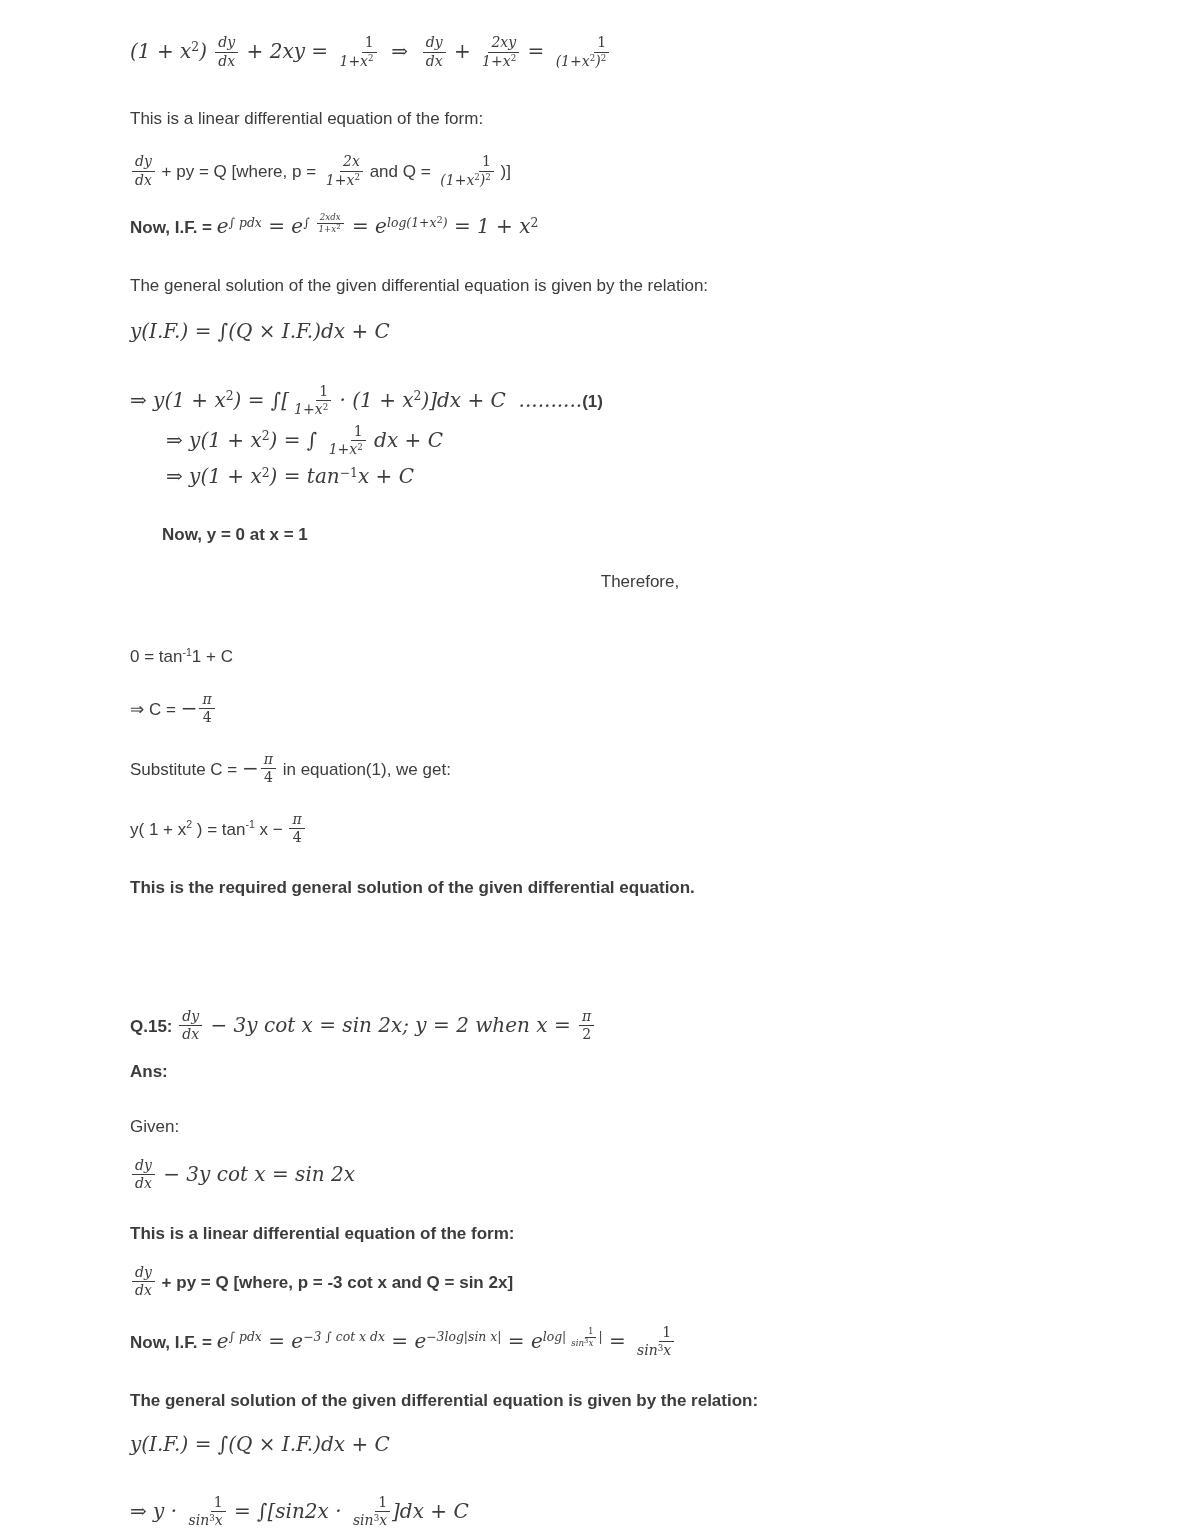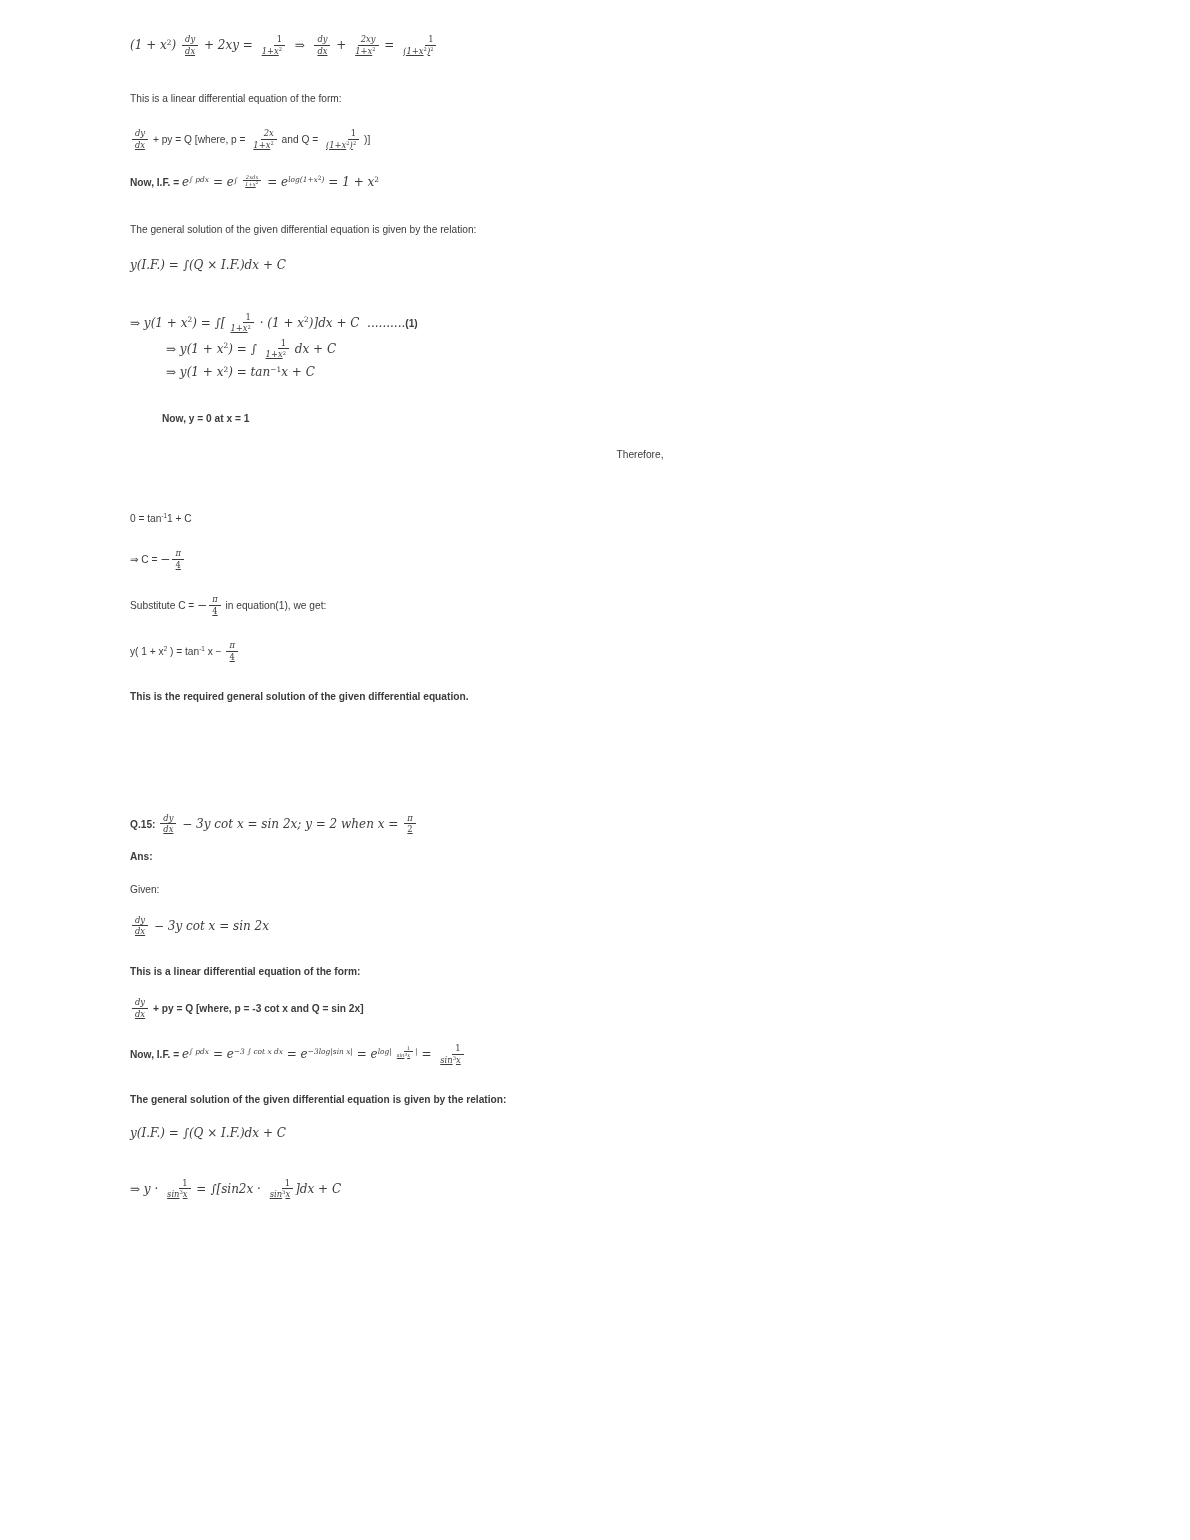--- a/index.html
+++ b/index.html
@@ -1,40 +1,40 @@
 <!DOCTYPE html>
 <html><head>
 <meta charset="utf-8">
 <style>
   html,body{margin:0;padding:0;background:#ffffff;}
   body{width:1190px;min-height:1540px;color:#3c3c3c;font-family:"Liberation Sans",sans-serif;}
   .doc{padding:34px 40px 60px 130px;}
   .line{
     font-family:"DejaVu Serif",serif;
-    font-size:12px;
+    font-size:20px;
     line-height:1.35;
     white-space:pre-wrap;
     color:#3c3c3c;
   }
   .ind{margin-left:36px;}
   
   .sg-m{font-style:italic;}
   .sg-mr{font-style:normal;}
   .sg-t{font-family:"Liberation Sans",sans-serif;font-style:normal;font-size:0.85em;}
   .sg-b{font-family:"Liberation Sans",sans-serif;font-style:normal;font-weight:bold;font-size:0.85em;}
   .sg-bs{font-family:"Liberation Sans",sans-serif;font-style:normal;font-weight:bold;font-size:0.85em;}
   .sup{position:relative;top:-0.5em;font-size:0.62em;display:inline-block;vertical-align:baseline;}
   .sup .sup{top:-0.4em;font-size:0.8em;}
   .frac{
     display:inline-flex;flex-direction:column;align-items:flex-end;
     vertical-align:middle;font-size:0.7em;line-height:1.25;text-align:center;
     margin:0 2px;
   }
   .frac .fr-n{border-bottom:1.3px solid currentColor;padding:0 3px;display:inline-block;}
-  .frac .fr-d{padding:0 3px;display:inline-block;text-decoration:underline;}
+  .frac .fr-d{padding:0 3px;display:inline-block;}
 </style>
 </head>
 <body>
 
 <main>
   <div id="doc" class="doc">
       <div class="line" style="margin-top: 0px;"><span class="sg-m">(1 + x</span><span class="sup"><span class="sg-mr">2</span></span><span class="sg-m">) </span><span class="frac"><span class="fr-n"><span class="sg-m">dy</span></span><span class="fr-d"><span class="sg-m">dx</span></span></span><span class="sg-m"> + 2xy = </span><span class="frac"><span class="fr-n"><span class="sg-mr">1</span></span><span class="fr-d"><span class="sg-m">1+x</span><span class="sup"><span class="sg-mr">2</span></span></span></span><span class="sg-m">  ⇒  </span><span class="frac"><span class="fr-n"><span class="sg-m">dy</span></span><span class="fr-d"><span class="sg-m">dx</span></span></span><span class="sg-m"> + </span><span class="frac"><span class="fr-n"><span class="sg-m">2xy</span></span><span class="fr-d"><span class="sg-m">1+x</span><span class="sup"><span class="sg-mr">2</span></span></span></span><span class="sg-m"> = </span><span class="frac"><span class="fr-n"><span class="sg-mr">1</span></span><span class="fr-d"><span class="sg-m">(1+x</span><span class="sup"><span class="sg-mr">2</span></span><span class="sg-m">)</span><span class="sup"><span class="sg-mr">2</span></span></span></span></div>
       <div class="line" style="margin-top: 34px;"><span class="sg-t">This is a linear differential equation of the form:</span></div>
       <div class="line" style="margin-top: 22px;"><span class="frac"><span class="fr-n"><span class="sg-m">dy</span></span><span class="fr-d"><span class="sg-m">dx</span></span></span><span class="sg-t"> + py = Q [where, p = </span><span class="frac"><span class="fr-n"><span class="sg-m">2x</span></span><span class="fr-d"><span class="sg-m">1+x</span><span class="sup"><span class="sg-mr">2</span></span></span></span><span class="sg-t"> and Q = </span><span class="frac"><span class="fr-n"><span class="sg-mr">1</span></span><span class="fr-d"><span class="sg-m">(1+x</span><span class="sup"><span class="sg-mr">2</span></span><span class="sg-m">)</span><span class="sup"><span class="sg-mr">2</span></span></span></span><span class="sg-t"> )]</span></div>
       <div class="line" style="margin-top: 24px;"><span class="sg-b">Now, I.F. = </span><span class="sg-m">e</span><span class="sup"><span class="sg-m">∫ pdx</span></span><span class="sg-m"> = e</span><span class="sup"><span class="sg-m">∫ </span><span class="frac"><span class="fr-n"><span class="sg-m">2xdx</span></span><span class="fr-d"><span class="sg-m">1+x</span><span class="sup"><span class="sg-mr">2</span></span></span></span></span><span class="sg-m"> = e</span><span class="sup"><span class="sg-m">log(1+x</span><span class="sup"><span class="sg-mr">2</span></span><span class="sg-m">)</span></span><span class="sg-m"> = 1 + x</span><span class="sup"><span class="sg-mr">2</span></span></div>
@@ -45,21 +45,21 @@
       <div class="line ind" style="margin-top: 4px;"><span class="sg-m">⇒ y(1 + x</span><span class="sup"><span class="sg-mr">2</span></span><span class="sg-m">) = tan</span><span class="sup"><span class="sg-mr">−1</span></span><span class="sg-m">x + C</span></div>
       <div class="line" style="margin-top: 30px; margin-left: 32px;"><span class="sg-b">Now, y = 0 at x = 1</span></div>
       <div class="line" style="margin-top: 20px; text-align: center;"><span class="sg-t">Therefore,</span></div>
       <div class="line" style="margin-top: 48px;"><span class="sg-t">0 = tan</span><span class="sup"><span class="sg-t">-1</span></span><span class="sg-t">1 + C</span></div>
       <div class="line" style="margin-top: 22px;"><span class="sg-t">⇒ C = </span><span class="sg-m">−</span><span class="frac"><span class="fr-n"><span class="sg-m">π</span></span><span class="fr-d"><span class="sg-mr">4</span></span></span></div>
       <div class="line" style="margin-top: 24px;"><span class="sg-t">Substitute C = </span><span class="sg-m">−</span><span class="frac"><span class="fr-n"><span class="sg-m">π</span></span><span class="fr-d"><span class="sg-mr">4</span></span></span><span class="sg-t"> in equation(1), we get:</span></div>
       <div class="line" style="margin-top: 24px;"><span class="sg-t">y( 1 + x</span><span class="sup"><span class="sg-t">2</span></span><span class="sg-t"> ) = tan</span><span class="sup"><span class="sg-t">-1</span></span><span class="sg-t"> x − </span><span class="frac"><span class="fr-n"><span class="sg-m">π</span></span><span class="fr-d"><span class="sg-mr">4</span></span></span></div>
       <div class="line" style="margin-top: 26px;"><span class="sg-b">This is the required general solution of the given differential equation.</span></div>
       <div class="line" style="margin-top: 108px;"><span class="sg-b">Q.15: </span><span class="frac"><span class="fr-n"><span class="sg-m">dy</span></span><span class="fr-d"><span class="sg-m">dx</span></span></span><span class="sg-m"> − 3y cot x = sin 2x; y = 2 when x = </span><span class="frac"><span class="fr-n"><span class="sg-m">π</span></span><span class="fr-d"><span class="sg-mr">2</span></span></span></div>
       <div class="line" style="margin-top: 13px;"><span class="sg-b">Ans:</span></div>
-      <div class="line" style="margin-top: 17px;"><span class="sg-t">Given:</span></div>
+      <div class="line" style="margin-top: 28px;"><span class="sg-t">Given:</span></div>
       <div class="line" style="margin-top: 18px;"><span class="frac"><span class="fr-n"><span class="sg-m">dy</span></span><span class="fr-d"><span class="sg-m">dx</span></span></span><span class="sg-m"> − 3y cot x = sin 2x</span></div>
       <div class="line" style="margin-top: 26px;"><span class="sg-b">This is a linear differential equation of the form:</span></div>
       <div class="line" style="margin-top: 18px;"><span class="frac"><span class="fr-n"><span class="sg-m">dy</span></span><span class="fr-d"><span class="sg-m">dx</span></span></span><span class="sg-b"> + py = Q [where, p = -3 cot x and Q = sin 2x]</span></div>
       <div class="line" style="margin-top: 24px;"><span class="sg-b">Now, I.F. = </span><span class="sg-m">e</span><span class="sup"><span class="sg-m">∫ pdx</span></span><span class="sg-m"> = e</span><span class="sup"><span class="sg-m">−3 ∫ cot x dx</span></span><span class="sg-m"> = e</span><span class="sup"><span class="sg-m">−3log|sin x|</span></span><span class="sg-m"> = e</span><span class="sup"><span class="sg-m">log|</span><span class="frac"><span class="fr-n"><span class="sg-mr">1</span></span><span class="fr-d"><span class="sg-m">sin</span><span class="sup"><span class="sg-mr">3</span></span><span class="sg-m">x</span></span></span><span class="sg-m">|</span></span><span class="sg-m"> = </span><span class="frac"><span class="fr-n"><span class="sg-mr">1</span></span><span class="fr-d"><span class="sg-m">sin</span><span class="sup"><span class="sg-mr">3</span></span><span class="sg-m">x</span></span></span></div>
       <div class="line" style="margin-top: 26px;"><span class="sg-b">The general solution of the given differential equation is given by the relation:</span></div>
       <div class="line" style="margin-top: 18px;"><span class="sg-m">y(I.F.) = ∫(Q × I.F.)dx + C</span></div>
       <div class="line" style="margin-top: 36px;"><span class="sg-m">⇒ y · </span><span class="frac"><span class="fr-n"><span class="sg-mr">1</span></span><span class="fr-d"><span class="sg-m">sin</span><span class="sup"><span class="sg-mr">3</span></span><span class="sg-m">x</span></span></span><span class="sg-m"> = ∫[sin2x · </span><span class="frac"><span class="fr-n"><span class="sg-mr">1</span></span><span class="fr-d"><span class="sg-m">sin</span><span class="sup"><span class="sg-mr">3</span></span><span class="sg-m">x</span></span></span><span class="sg-m">]dx + C</span></div>
     </div>
 </main>
 

